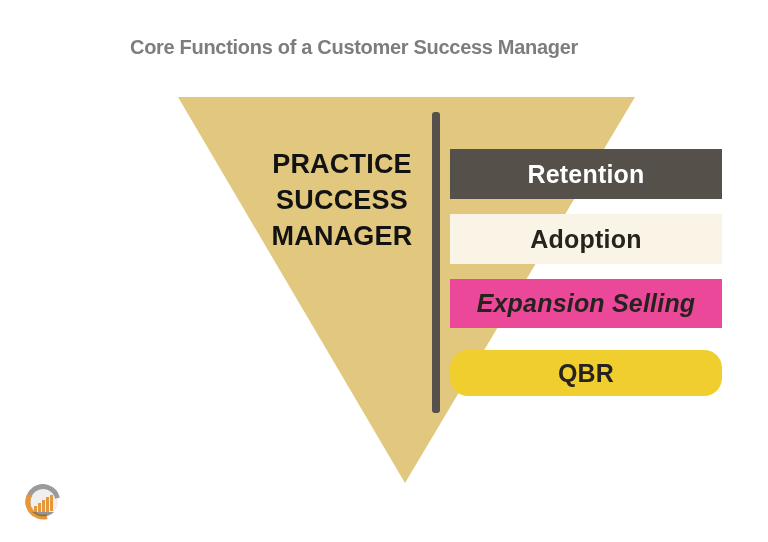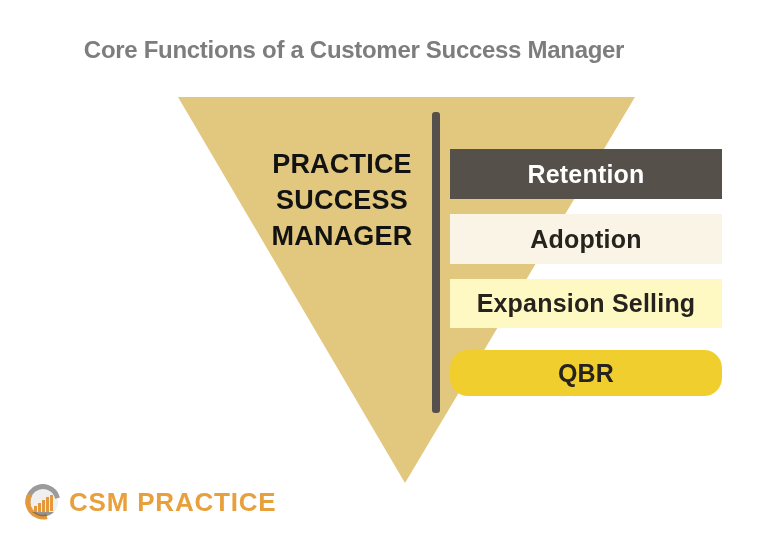--- a/index.html
+++ b/index.html
@@ -9,21 +9,21 @@
     background: #ffffff;
     font-family: "Liberation Sans", sans-serif;
     overflow: hidden;
   }
   .canvas { position: absolute; inset: 0; width: 768px; height: 542px; }
 
   .title {
     position: absolute;
     top: 36px; left: 0; width: 708px;
     text-align: center;
-    font-size: 24px;
+    font-size: 20px;
     font-weight: 700;
     letter-spacing: -0.3px;
     color: #7d7d7d;
   }
 
   .funnel-svg { position: absolute; top: 0; left: 0; width: 768px; height: 542px; }
 
   .separator {
     position: absolute;
     left: 432px; top: 112px;
@@ -89,21 +89,21 @@
   <div class="separator" style="background-color: rgb(85, 80, 75);"></div>
 
   <div class="bar bar-0" style="background-color: rgb(85, 80, 74); color: rgb(255, 255, 255);">
     <span>Retention</span>
   </div>
 
   <div class="bar bar-1" style="background-color: rgb(250, 244, 230); color: rgb(38, 35, 30);">
     <span>Adoption</span>
   </div>
 
-  <div class="bar bar-2" style="background-color: #fef9c3; color: rgb(38, 35, 30);">
+  <div class="bar bar-2" style="background-color: #ec4899; color: rgb(38, 35, 30); font-style: italic;">
     <span>Expansion Selling</span>
   </div>
 
   <div class="bar bar-3" style="background-color: rgb(240, 206, 46); color: rgb(38, 35, 30); border-radius: 18px;">
     <span>QBR</span>
   </div>
 
   <div class="logo">
     <svg width="38" height="38" viewBox="0 0 38 38" aria-hidden="true">
       <circle cx="19" cy="19" r="15" fill="#efefef"></circle>
@@ -115,16 +115,15 @@
       <g fill="#E5983B">
         <rect x="10" y="23" width="3" height="6"></rect>
         <rect x="14" y="20" width="3" height="9"></rect>
         <rect x="18" y="17" width="3" height="12"></rect>
         <rect x="22" y="14" width="3" height="15"></rect>
         <rect x="26" y="12" width="3" height="16"></rect>
       </g>
 
       <path d="M 8 29 L 30 29 A 15 15 0 0 1 10 30 Z" fill="#4a4a4a" opacity="0.55"></path>
     </svg>
-    <span class="logo-text" style="color: rgb(232, 160, 60);">CSM PRACTICE</span>
   </div>
 
 </div>
 
 </body></html>

